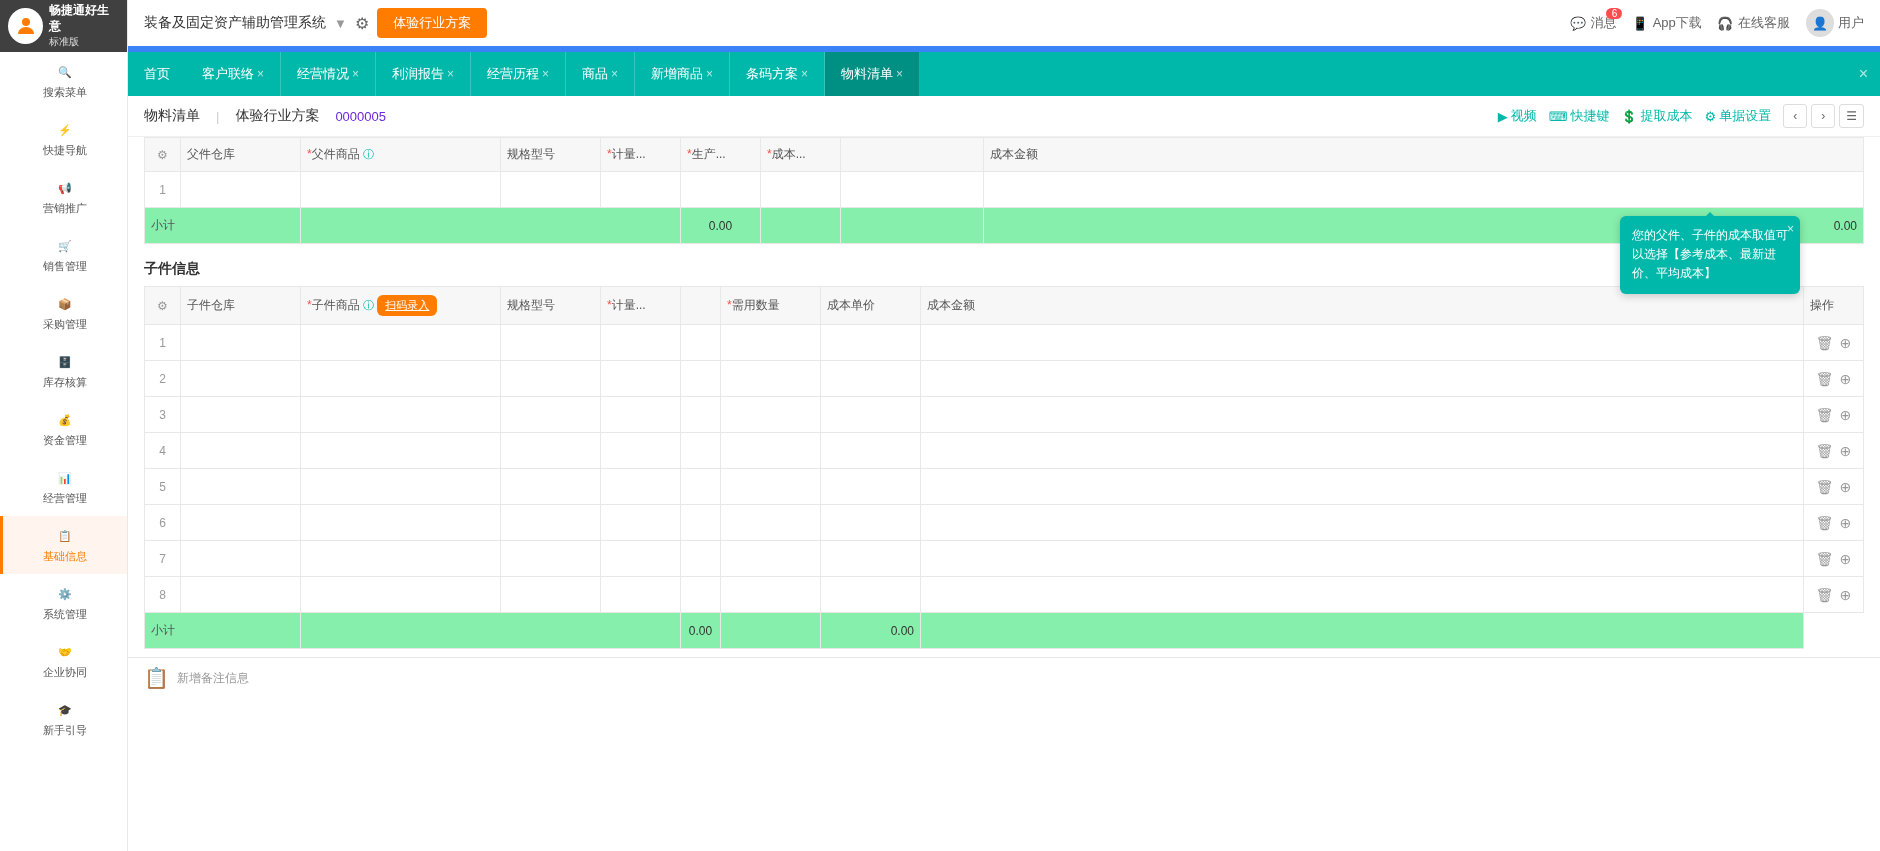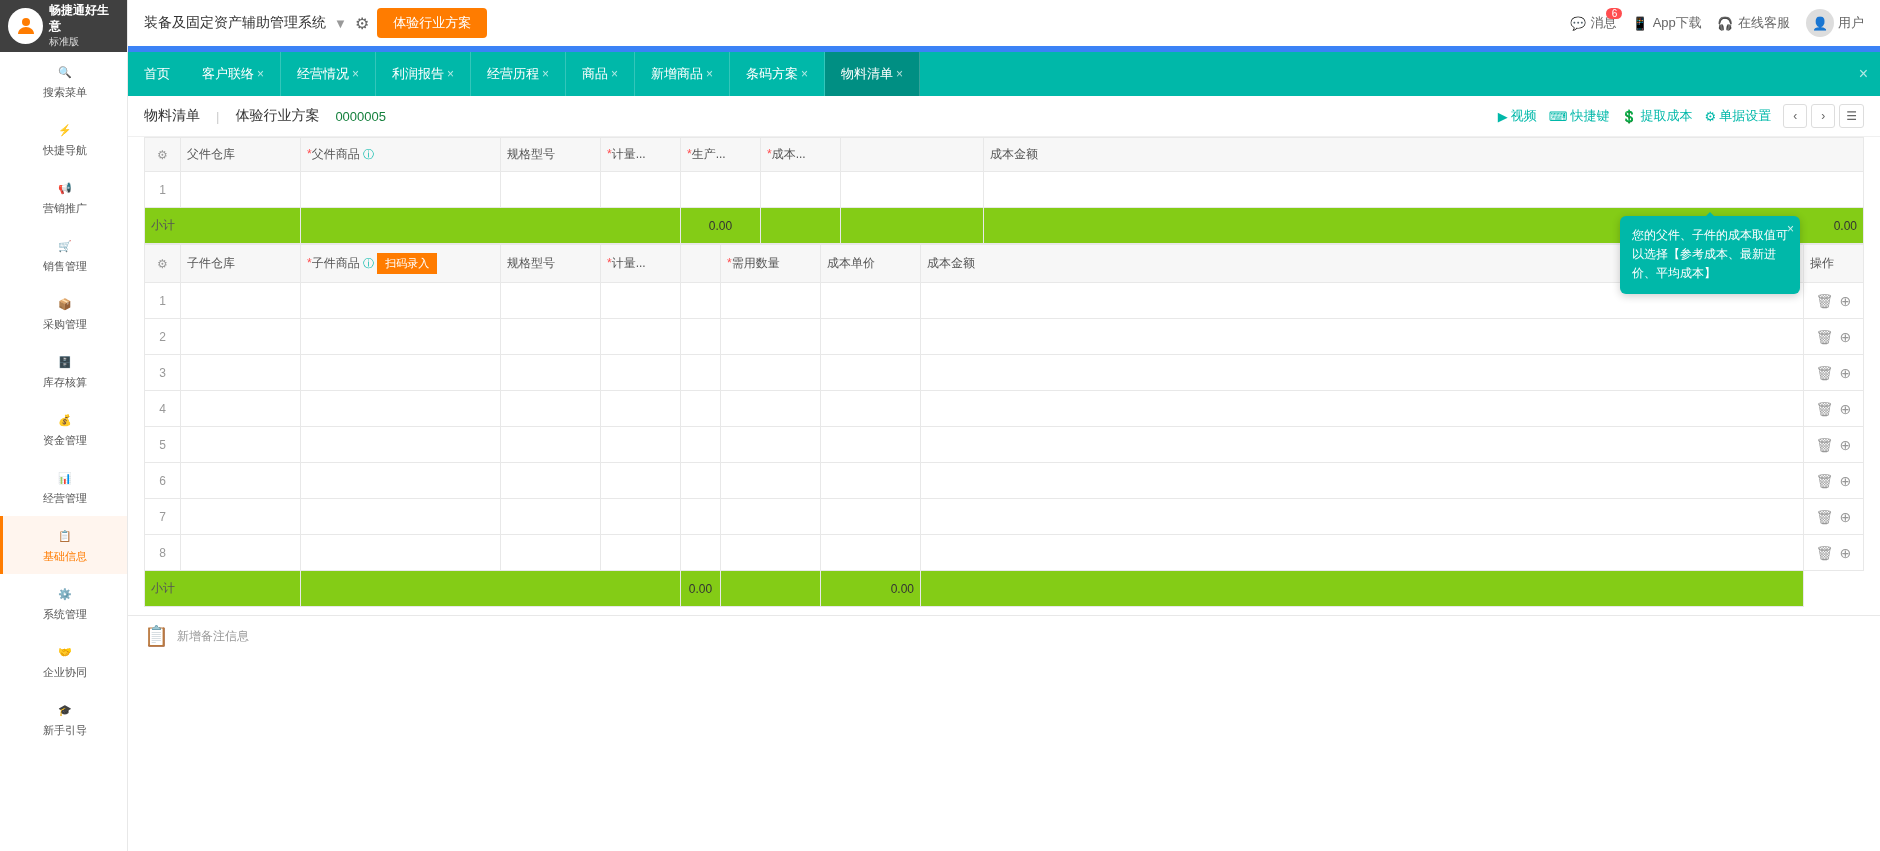--- a/index.html
+++ b/index.html
@@ -39,37 +39,37 @@
     .nav-tab .close-btn { color: rgba(255,255,255,0.7); font-size: 12px; cursor: pointer; margin-left: 2px; }
     .nav-tab-home { padding: 0 16px; height: 100%; display: flex; align-items: center; color: #fff; cursor: pointer; font-size: 13px; }
     .nav-close-right { margin-left: auto; color: rgba(255,255,255,0.7); padding: 0 12px; cursor: pointer; font-size: 16px; }
 
     
     .content { flex: 1; overflow-y: auto; background: #fff; padding: 0; }
 
     
     .sub-header { display: flex; align-items: center; padding: 8px 16px; background: #fff; border-bottom: 1px solid #f0f0f0; gap: 16px; }
     .sub-header-title { font-size: 14px; color: #333; font-weight: 500; }
-    .sub-header-code { font-size: 13px; color: #15803d; }
+    .sub-header-code { font-size: 13px; color: #6d28d9; }
     .sub-header-actions { margin-left: auto; display: flex; align-items: center; gap: 12px; color: #00b8a9; font-size: 13px; }
 
     
     .section-header { padding: 8px 16px; font-size: 14px; font-weight: 600; color: #333; background: #fff; }
 
     
     .table-container { padding: 0 16px; }
     table { width: 100%; border-collapse: collapse; font-size: 12px; }
     th { background: #f7f7f7; color: #555; font-weight: 500; padding: 8px 6px; border: 1px solid #e8e8e8; text-align: left; white-space: nowrap; }
     td { padding: 6px; border: 1px solid #e8e8e8; color: #333; height: 36px; }
     .row-num { text-align: center; color: #999; width: 30px; }
-    .subtotal-row td { background: #84cc16; font-weight: 500; }
+    .subtotal-row td { background: #86efac; font-weight: 500; }
     .subtotal-label { color: #555; }
     .subtotal-val { font-weight: 600; }
     .settings-icon { text-align: center; color: #999; cursor: pointer; }
-    .scan-btn { background: #ff7c00; color: #fff; border: none; border-radius: 0; padding: 3px 8px; font-size: 11px; cursor: pointer; }
+    .scan-btn { background: #ff7c00; color: #fff; border: none; border-radius: 6px; padding: 3px 8px; font-size: 11px; cursor: pointer; text-decoration: underline; }
     .op-icons { display: flex; gap: 6px; justify-content: center; color: #999; cursor: pointer; }
     .op-icon { font-size: 14px; cursor: pointer; }
 
     
     .tooltip-popup { position: absolute; right: 20px; top: 130px; background: #00b8a9; color: #fff; border-radius: 6px; padding: 10px 12px; font-size: 12px; line-height: 1.6; max-width: 180px; z-index: 100; box-shadow: 0 2px 8px rgba(0,0,0,0.2); }
     .tooltip-popup::before { content: ''; position: absolute; top: -8px; left: 50%; transform: translateX(-50%); border: 4px solid transparent; border-bottom-color: #00b8a9; }
     .tooltip-close { position: absolute; top: 4px; right: 6px; cursor: pointer; font-size: 12px; color: rgba(255,255,255,0.8); }
 
     
     .bottom-bar { padding: 8px 16px; background: #fff; border-top: 1px solid #e8e8e8; display: flex; align-items: center; gap: 8px; }
@@ -298,20 +298,21 @@
             <td colspan="3"></td>
             <td class="subtotal-val" style="text-align:center;">0.00</td>
             <td></td>
             <td></td>
             <td class="subtotal-val" style="text-align:right;">0.00</td>
           </tr>
         </tbody>
       </table>
     </div>
 
+    <div class="section-header" style="margin-top:8px;">子件信息</div>
     <div class="table-container">
       <table>
         <thead>
           <tr>
             <th class="col-icon settings-icon">⚙</th>
             <th class="col-warehouse"><span>子件仓库</span></th>
             <th class="col-product">
               <span style="color:#ff4d4f;">*</span><span>子件商品</span> <span style="color:#00b8a9;font-size:11px;">ⓘ</span>
               <button class="scan-btn">扫码录入</button>
             </th>

